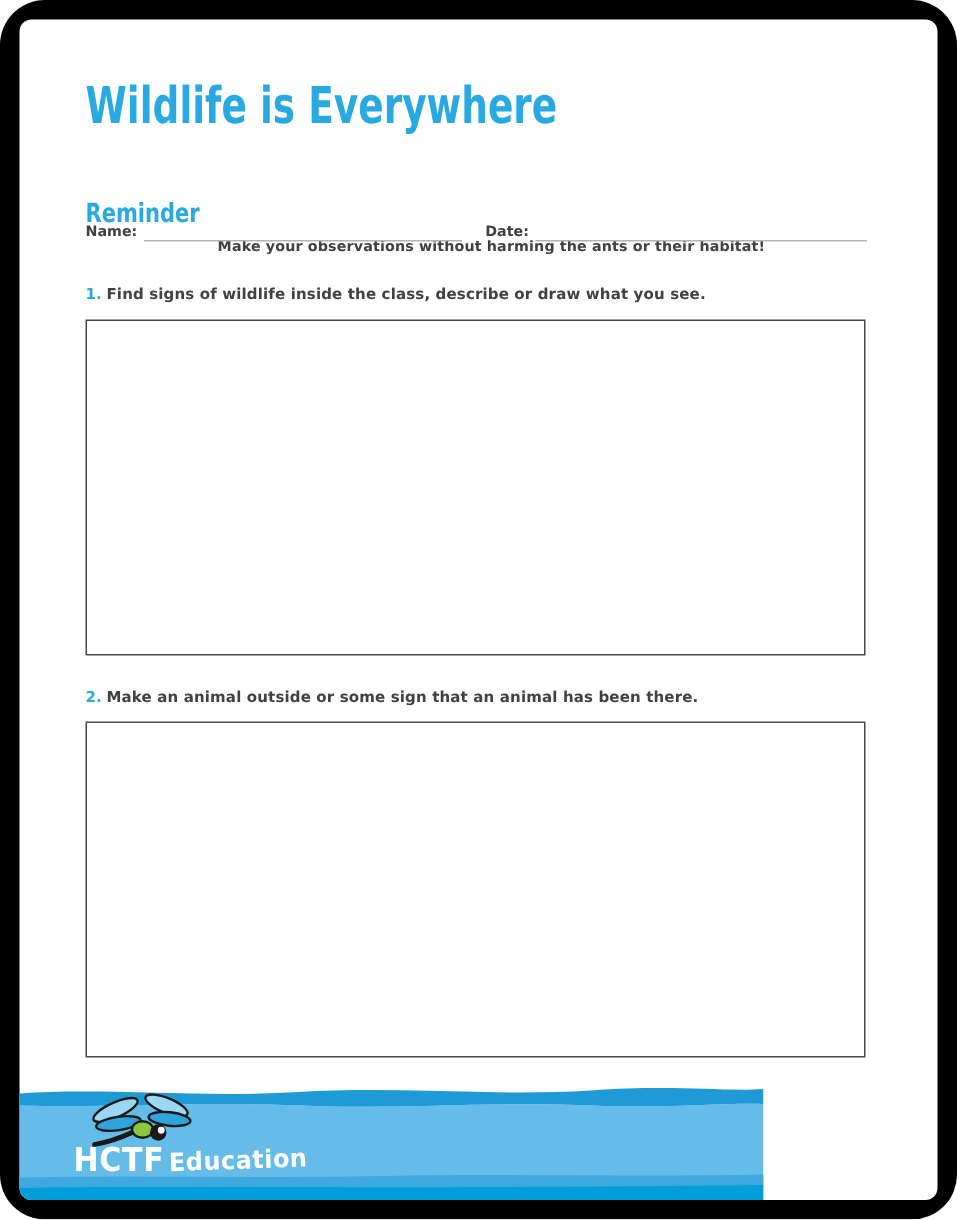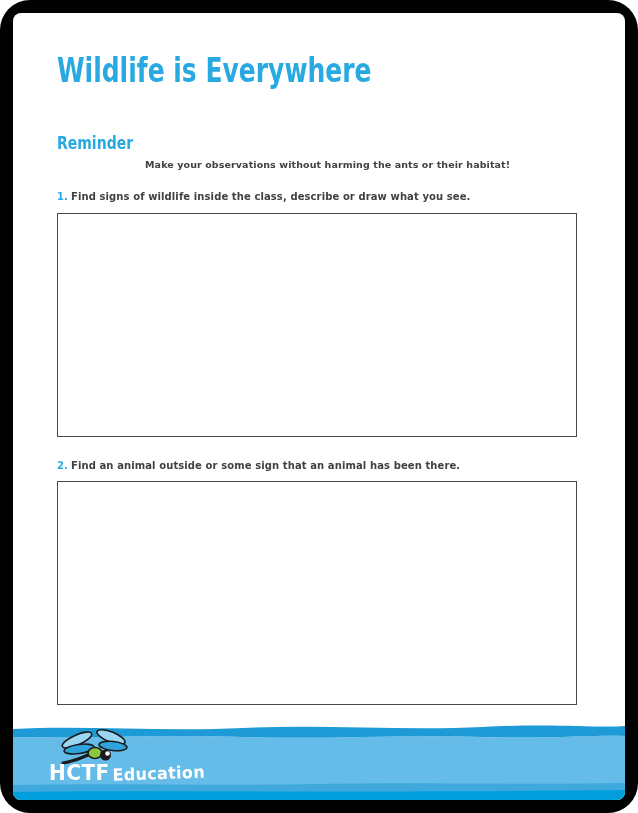--- a/index.html
+++ b/index.html
@@ -107,21 +107,21 @@
     height: 222px;
     border: 1.5px solid #48484a;
     background: #ffffff;
   }
   .box1 { top: 200px; }
   .box2 { top: 468px; }
   .footer-band {
     position: absolute;
     left: 0;
     top: 709px;
-    width: 612px;
+    width: 496px;
     height: 78px;
   }
   .band-svg {
     position: absolute;
     inset: 0;
     width: 100%;
     height: 100%;
     display: block;
   }
   .brand {
@@ -162,29 +162,35 @@
   <div class="frame">
     <div class="page">
 
       <div class="doc-title">Wildlife is Everywhere</div>
 
       <div class="reminder-row">
         <span class="reminder-label">Reminder</span>
         <span class="reminder-text">Make your observations without harming the ants or their habitat!</span>
       </div>
 
+      <div class="field-row">
+        <span class="field-label">Name:</span>
+        <span class="write-line name-line"></span>
+        <span class="field-label">Date:</span>
+        <span class="write-line date-line"></span>
+      </div>
 
       <div class="question q1">
         <span class="q-num">1.</span><span>Find signs of wildlife inside the class, describe or draw what you see.</span>
       </div>
 
       <div class="answer-box box1"></div>
 
       <div class="question q2">
-        <span class="q-num">2.</span><span>Find an animal outside or some sign that an animal has been there.</span>
+        <span class="q-num">2.</span><span>Make an animal outside or some sign that an animal has been there.</span>
       </div>
 
       <div class="answer-box box2"></div>
 
       <div class="footer-band">
         <svg class="band-svg" viewBox="0 0 612 78" preserveAspectRatio="none">
           <path fill="#65BCE9" d="M0,15 C70,17 150,12 230,15 C310,18 390,12 470,15 C540,17 580,13 612,14 L612,78 L0,78 Z"></path>
           <path fill="#1E9BD7" d="M0,7 C70,3 150,10 230,6 C310,2 390,9 470,5 C540,1 580,6 612,4 L612,14 C580,13 540,17 470,15 C390,12 310,18 230,15 C150,12 70,17 0,15 Z"></path>
           <path fill="#3FA9DE" d="M0,63 C100,61 200,64 300,62 C400,60 500,63 612,61 L612,70 C500,72 400,69 300,71 C200,73 100,70 0,72 Z"></path>
           <path fill="#009FDB" d="M0,70 C100,68 300,71 612,68 L612,78 L0,78 Z"></path>

